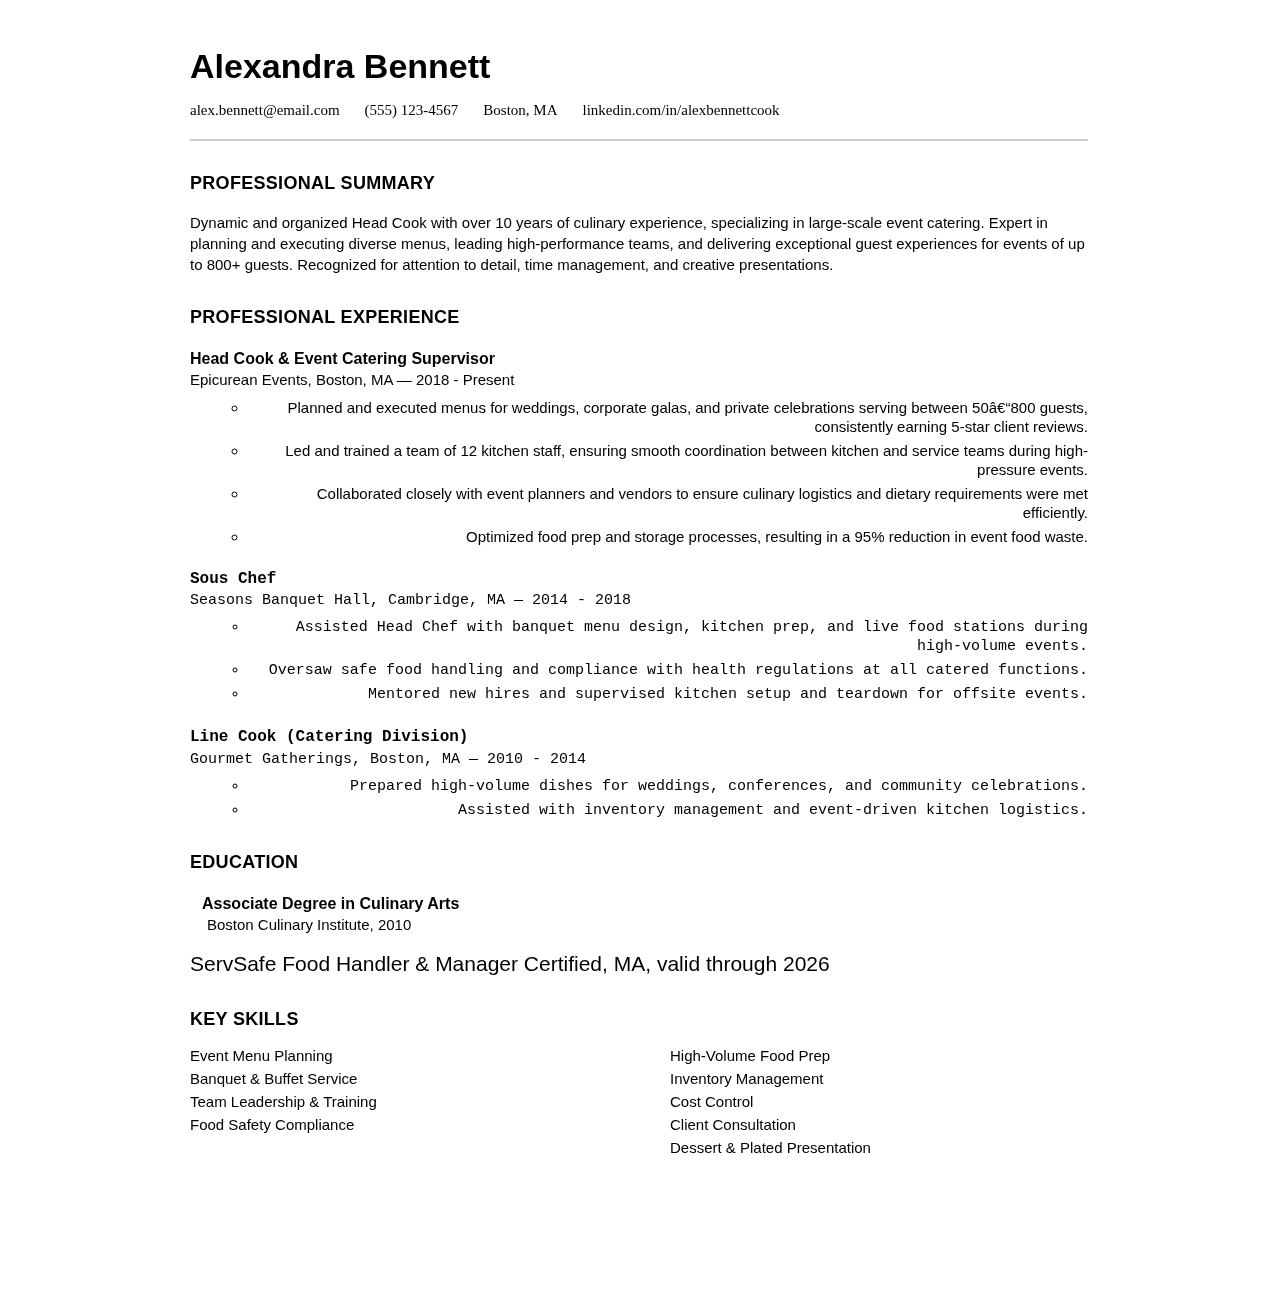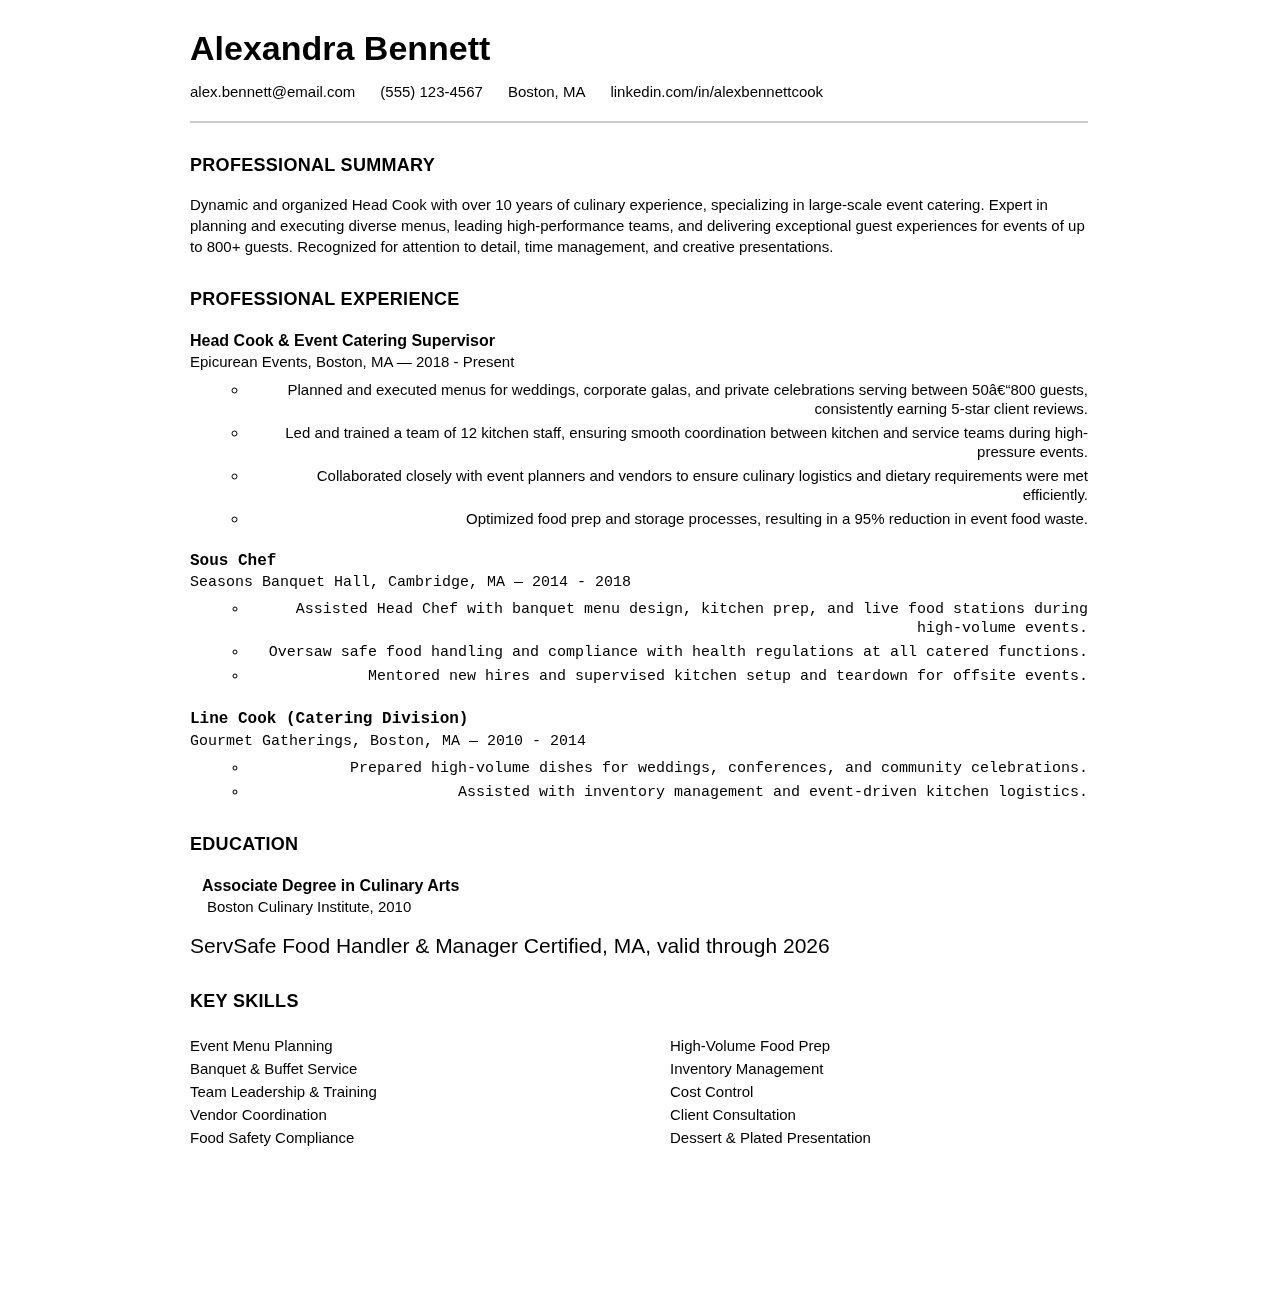--- a/index.html
+++ b/index.html
@@ -11,36 +11,37 @@
     font-family: "Liberation Sans", sans-serif;
   }
   body {
     width: 1278px;
     height: 1300px;
     overflow: hidden;
   }
   .page {
     width: 898px;
     margin: 0 auto;
-    padding-top: 30px;
+    padding-top: 48px;
   }
   h1.name {
     font-size: 34px;
     font-weight: bold;
     margin: 0 0 16px 0;
     line-height: 1.1;
     letter-spacing: 0px;
   }
   .contact-row {
     display: flex;
     flex-direction: row;
     gap: 25px;
     font-size: 15px;
     line-height: 1.2;
     margin-bottom: 20px;
+    font-family: Liberation Serif, serif;
   }
   hr.header-rule {
     border: none;
     border-top: 2px solid #cccccc;
     margin: 0 0 0 0;
   }
   h2.section-title {
     font-size: 18px;
     font-weight: bold;
     letter-spacing: 0.3px;
@@ -94,21 +95,20 @@
     margin: 15px 0 0 0;
   }
   .skills-grid {
     display: grid;
     grid-template-columns: 480px 1fr;
     font-size: 15px;
   }
   .skills-col .skill-item {
     line-height: 15px;
     margin-bottom: 8px;
-    margin-top: 8px;
   }
 </style>
 </head>
 <body>
 
 <div class="page">
 
   <h1 class="name">Alexandra Bennett</h1>
   <div class="contact-row">
     <span>alex.bennett@email.com</span>
@@ -157,21 +157,20 @@
   <div class="edu-degree">Associate Degree in Culinary Arts</div>
   <div class="edu-school">Boston Culinary Institute, 2010</div>
   <p class="edu-cert">ServSafe Food Handler &amp; Manager Certified, MA, valid through 2026</p>
 
   <h2 class="section-title">KEY SKILLS</h2>
   <div class="skills-grid">
     <div class="skills-col">
       <div class="skill-item">Event Menu Planning</div>
       <div class="skill-item">Banquet &amp; Buffet Service</div>
       <div class="skill-item">Team Leadership &amp; Training</div>
-      <div class="skill-item">Vendor Coordination</div>
       <div class="skill-item">Food Safety Compliance</div>
     </div>
     <div class="skills-col">
       <div class="skill-item">High-Volume Food Prep</div>
       <div class="skill-item">Inventory Management</div>
       <div class="skill-item">Cost Control</div>
       <div class="skill-item">Client Consultation</div>
       <div class="skill-item">Dessert &amp; Plated Presentation</div>
     </div>
   </div>

